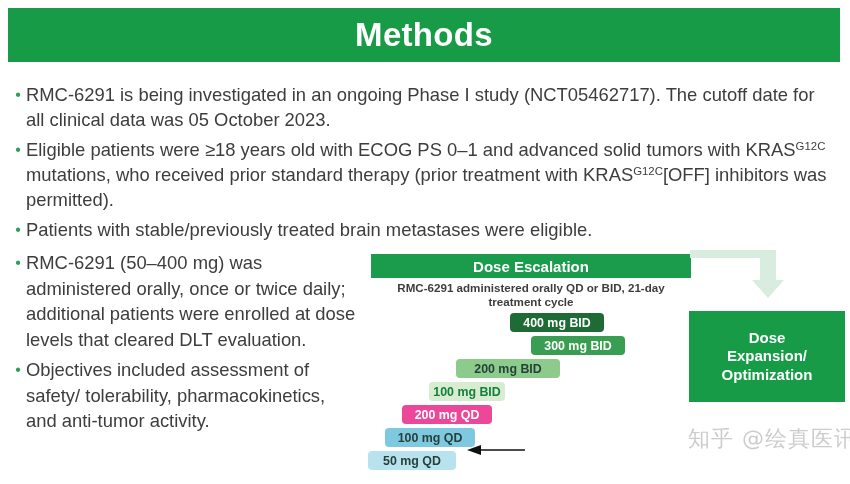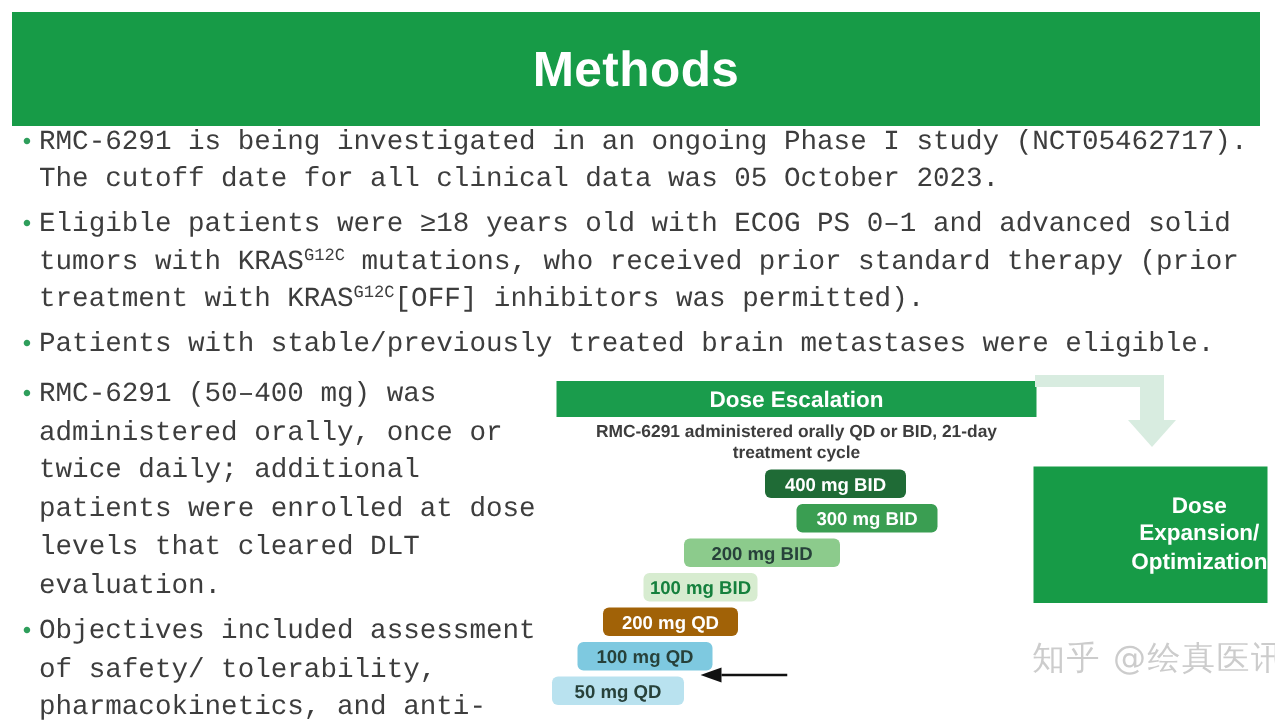--- a/index.html
+++ b/index.html
@@ -15,21 +15,21 @@
     font-family: "Liberation Sans", sans-serif;
     color: #3a3a3a;
   }
 
   
   #header-banner {
     position: absolute;
     left: 8px;
     top: 8px;
     width: 832px;
-    height: 76px;
+    height: 54px;
     background: #179b47;
     display: flex;
     align-items: center;
     justify-content: center;
   }
   #header-title {
     color: #ffffff;
     font-size: 33px;
     font-weight: bold;
     letter-spacing: 0.3px;
@@ -53,21 +53,20 @@
     line-height: 25px;
     width: 16px;
     flex: 0 0 16px;
     text-align: center;
   }
   .bullet-text {
     font-size: 18.4px;
     line-height: 25px;
     color: #3d3d3d;
     flex: 1;
-    font-family: Liberation Mono, monospace;
   }
   sup {
     font-size: 0.62em;
     vertical-align: 0.52em;
     line-height: 0;
     text-align: center;
   }
 
   
   .bullets-bottom {
@@ -144,21 +143,21 @@
   
   #dose-expansion-box {
     position: absolute;
     left: 324px;
     top: 63px;
     width: 156px;
     height: 91px;
     background: #179b47;
     display: flex;
     align-items: center;
-    justify-content: flex-end;
+    justify-content: center;
     text-align: center;
   }
   #dose-expansion-label {
     color: #ffffff;
     font-size: 15px;
     font-weight: bold;
     line-height: 18.5px;
     white-space: pre-line;
   }
 
@@ -233,21 +232,21 @@
   </div>
 
   <div id="dose-escalation-subtitle">RMC-6291 administered orally QD or BID,
 21-day treatment cycle</div>
 
   <div id="dose-staircase">
       <div class="dose-box" style="left: 145px; top: 65px; width: 94px; background: rgb(31, 107, 54); color: rgb(255, 255, 255);">400 mg BID</div>
       <div class="dose-box" style="left: 118px; top: 88px; width: 94px; background: rgb(58, 158, 82); color: rgb(255, 255, 255); margin-left: 48px;">300 mg BID</div>
       <div class="dose-box" style="left: 91px; top: 111px; width: 104px; background: rgb(140, 203, 140); color: rgb(39, 65, 58);">200 mg BID</div>
       <div class="dose-box" style="left: 64px; top: 134px; width: 76px; background: rgb(215, 236, 208); color: #15803d;">100 mg BID</div>
-      <div class="dose-box" style="left: 37px; top: 157px; width: 90px; background: #a16207; color: rgb(255, 255, 255);">200 mg QD</div>
+      <div class="dose-box" style="left: 37px; top: 157px; width: 90px; background: #ec4899; color: rgb(255, 255, 255);">200 mg QD</div>
       <div class="dose-box" style="left: 20px; top: 180px; width: 90px; background: rgb(126, 201, 224); color: rgb(39, 65, 58);">100 mg QD</div>
       <div class="dose-box" style="left: 3px; top: 203px; width: 88px; background: rgb(185, 226, 239); color: rgb(39, 65, 58);">50 mg QD</div>
     </div>
 
   <svg id="elbow-arrow" viewBox="0 0 110 70">
     <path d="M 0 8 L 70 8 L 70 30 L 62 30 L 78 48 L 94 30 L 86 30 L 86 0 L 0 0 Z" fill="#d8ece0"></path>
   </svg>
 
   <div id="dose-expansion-box">
     <span id="dose-expansion-label">Dose

